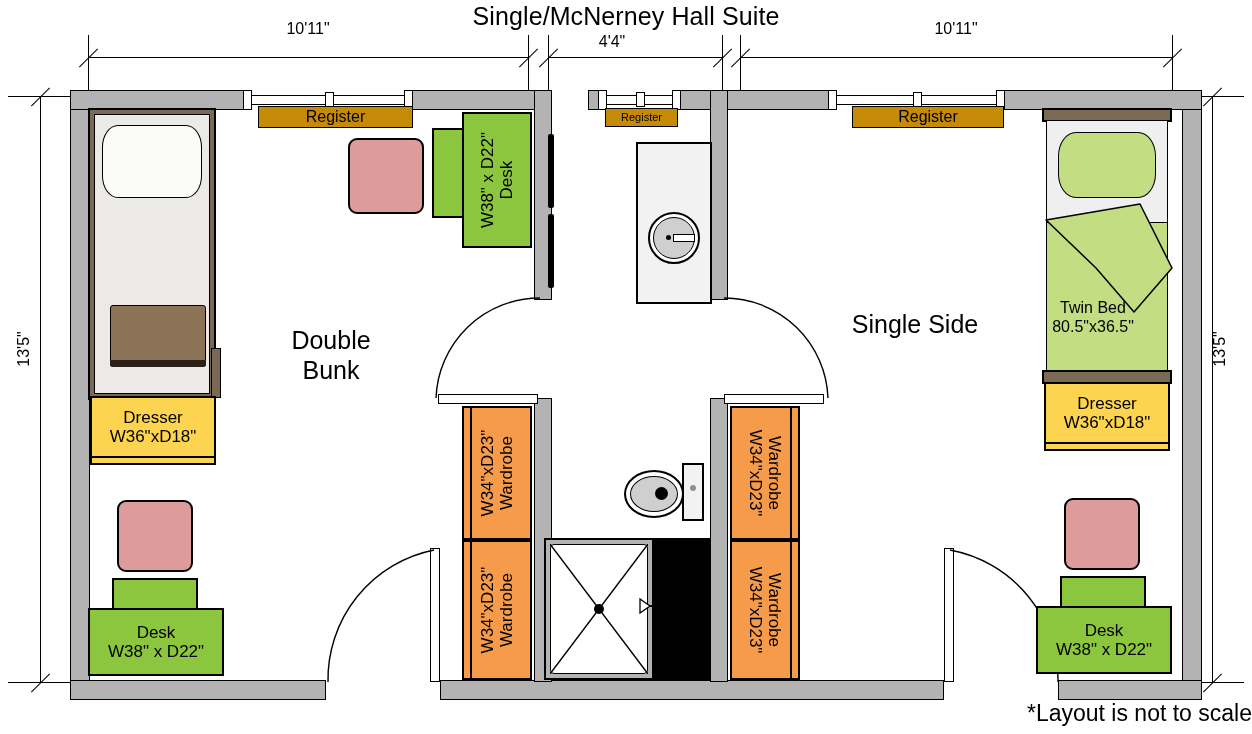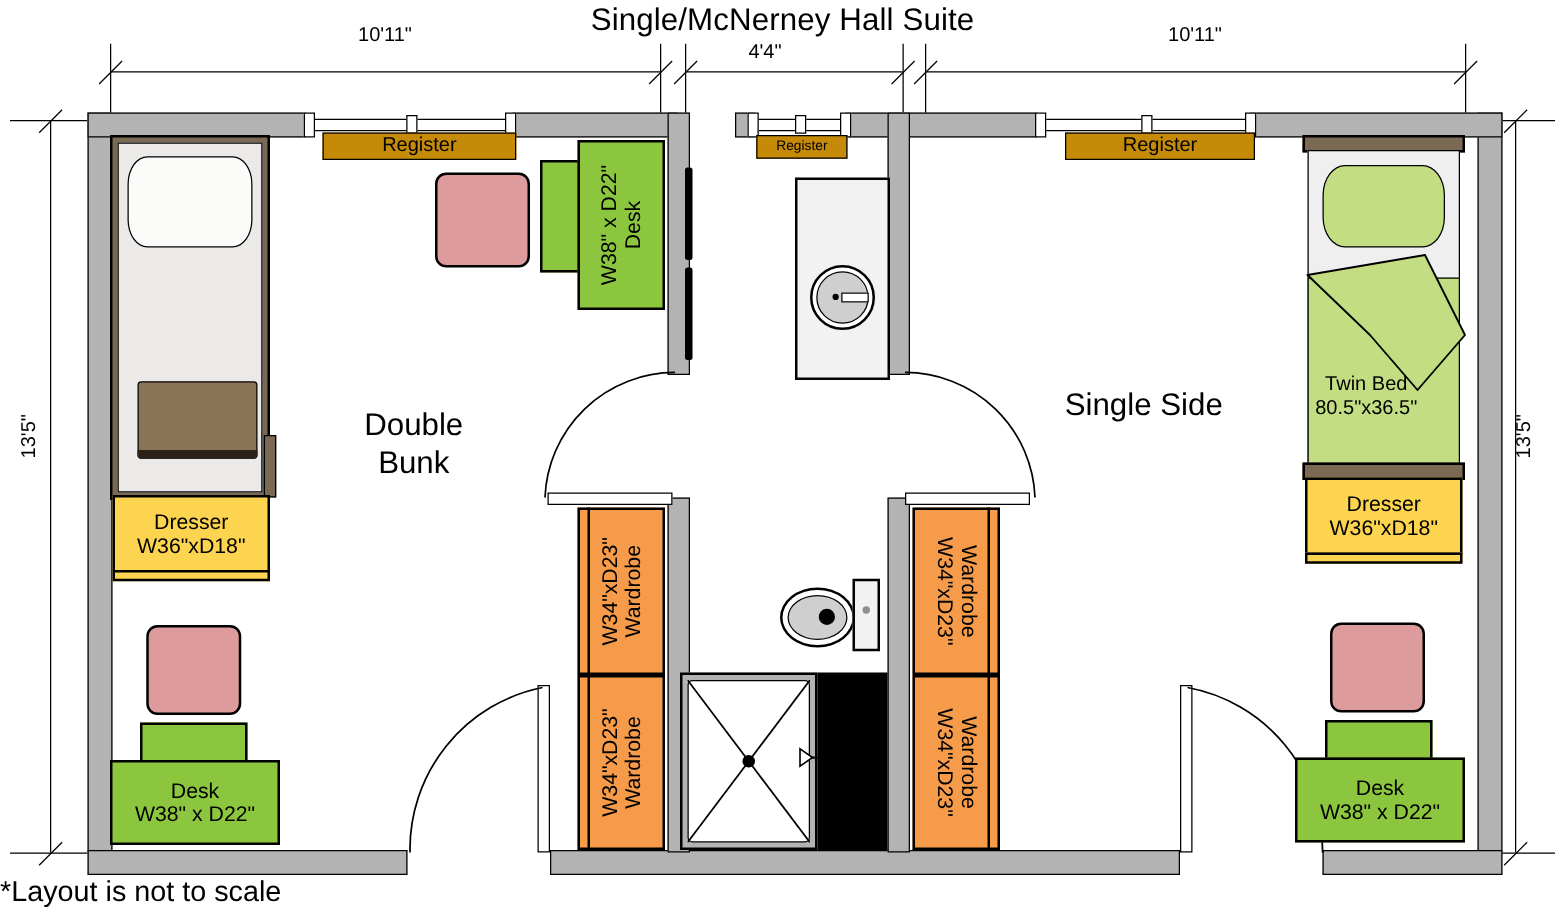--- a/index.html
+++ b/index.html
@@ -19,21 +19,21 @@
   
   .plan-title{
     left:0;top:2px;width:1252px;
     text-align:center;
     font-size:25px;
     color:#000;
     letter-spacing:.1px;
   }
   .footnote{
     left:0;top:700px;width:1252px;
-    text-align:left;
+    text-align:right;
     font-size:23px;
     color:#000;
   }
   .side-label{
     font-size:25px;color:#000;text-align:center;line-height:1.18;
   }
 
   
   .dim-text{font-size:16px;color:#000;text-align:center;}
   .dim-line{background:#000;}

